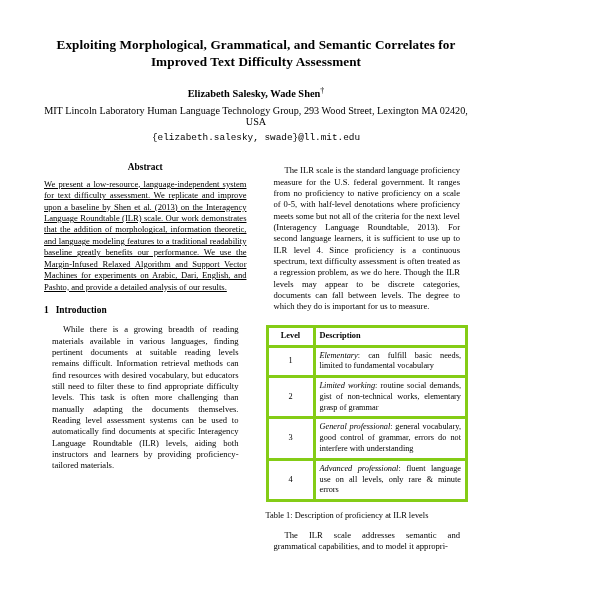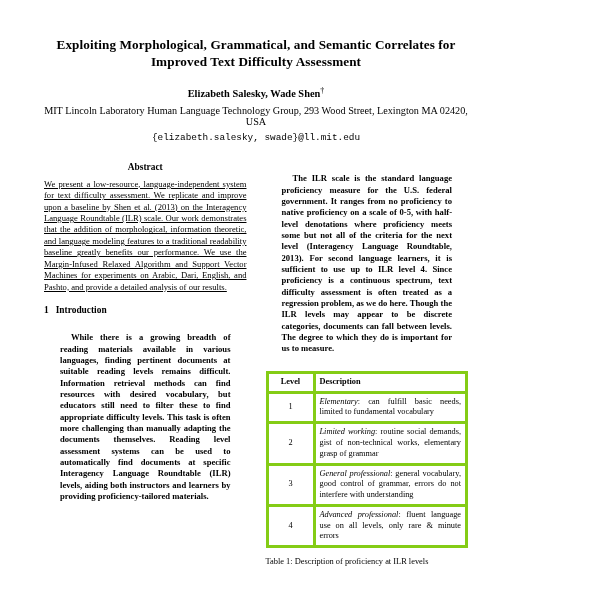--- a/index.html
+++ b/index.html
@@ -66,25 +66,24 @@
   .sec-head {
     font-weight: bold;
     font-size: 9.4px;
     margin: 11px 0 5px 0;
   }
   .sec-head.centered {
     text-align: center;
     margin-top: 4px;
   }
   p.body {
-    margin: 16px;
+    margin: 8px;
     text-indent: 11px;
     text-align: justify;
     hyphens: auto;
-    font-weight: bold;
   }
   .abstract-body {
     font-size: 8.6px;
     line-height: 1.33;
     text-align: justify;
     margin-top: 4px;
     text-decoration: underline;
   }
   table.ilr {
     border-collapse: collapse;
@@ -176,16 +175,17 @@
           </tr>
           <tr>
             <td class="level-col">4</td>
             <td><em>Advanced professional</em><span>: fluent language use on all levels, only rare &amp; minute errors</span></td>
           </tr>
         </tbody>
       </table>
 
       <div class="caption">Table 1: Description of proficiency at ILR levels</div>
 
+      <p class="body after-table">The ILR scale addresses semantic and grammatical capabilities, and to model it appropri-</p>
     </div>
 
   </div>
 </div>
 
 </body></html>

